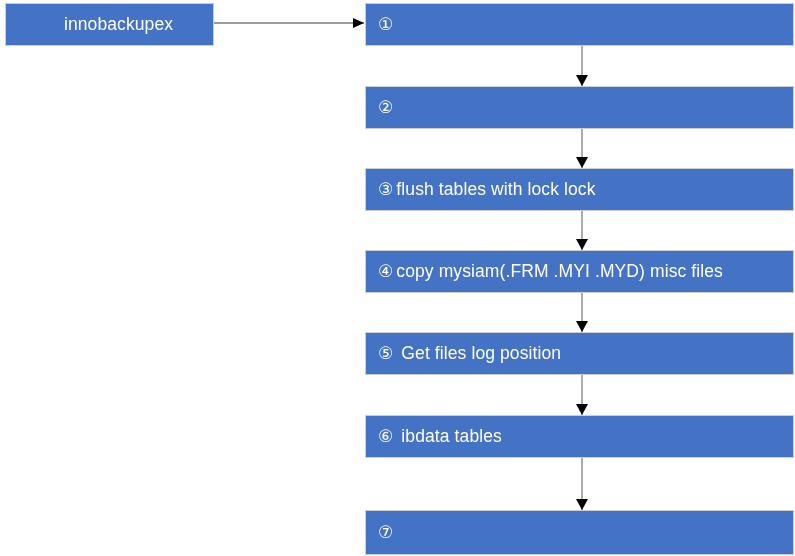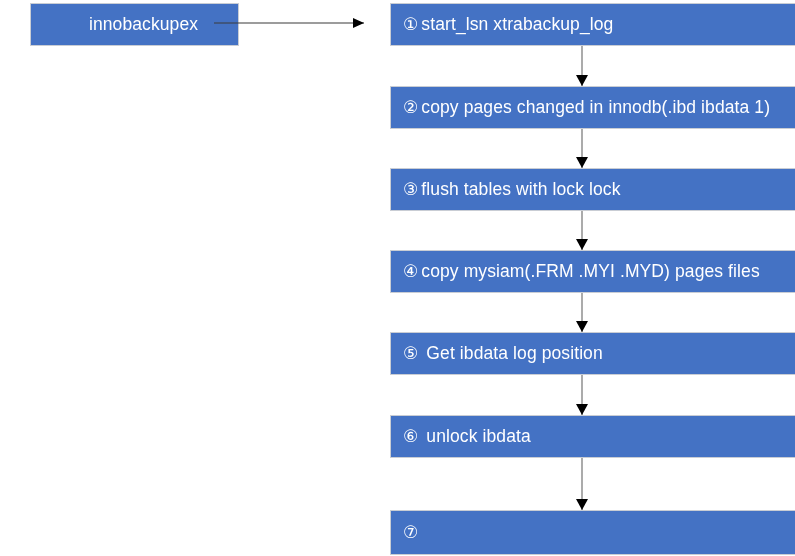--- a/index.html
+++ b/index.html
@@ -23,21 +23,20 @@
     box-sizing: border-box;
     background: #4472c4;
     border: 1px solid #c9cdd4;
     color: #ffffff;
     display: flex;
     align-items: center;
     font-size: 17.5px;
     line-height: 1.15;
     letter-spacing: 0.1px;
     white-space: nowrap;
-    margin-left: 25px;
   }
   .node.start {
     justify-content: center;
     padding-left: 18px;
   }
   .node.step {
     justify-content: flex-start;
     padding-left: 12px;
   }
   .step-marker {
@@ -98,71 +97,69 @@
     <span>innobackupex</span>
   </div>
 
   <div class="connector" style="left:214px; top:12px; width:150px; height:22px;">
     <div class="shaft-h" style="width:150px;"></div>
     <div class="arrowhead-right"></div>
   </div>
 
   <div class="node step" style="left:365px; top:3px; width:429px; height:43px;">
     <span class="step-marker">①</span>
-    <span>start_lsn xtrabackup_log</span>
   </div>
 
   <div class="connector" style="left:570px; top:46px; width:24px; height:40px;">
     <div class="shaft-v" style="height:40px;"></div>
     <div class="arrowhead-down"></div>
   </div>
 
   <div class="node step" style="left:365px; top:86px; width:429px; height:43px;">
     <span class="step-marker">②</span>
-    <span>copy pages changed in innodb(.ibd ibdata 1)</span>
   </div>
 
   <div class="connector" style="left:570px; top:129px; width:24px; height:39px;">
     <div class="shaft-v" style="height:39px;"></div>
     <div class="arrowhead-down"></div>
   </div>
 
   <div class="node step" style="left:365px; top:168px; width:429px; height:43px;">
     <span class="step-marker">③</span>
     <span>flush tables with lock lock</span>
   </div>
 
   <div class="connector" style="left:570px; top:211px; width:24px; height:39px;">
     <div class="shaft-v" style="height:39px;"></div>
     <div class="arrowhead-down"></div>
   </div>
 
   <div class="node step" style="left:365px; top:250px; width:429px; height:43px;">
     <span class="step-marker">④</span>
-    <span>copy mysiam(.FRM .MYI .MYD) pages files</span>
+    <span>copy mysiam(.FRM .MYI .MYD) misc files</span>
   </div>
 
   <div class="connector" style="left:570px; top:293px; width:24px; height:39px;">
     <div class="shaft-v" style="height:39px;"></div>
     <div class="arrowhead-down"></div>
   </div>
 
   <div class="node step" style="left:365px; top:332px; width:429px; height:43px;">
     <span class="step-marker wide">⑤</span>
-    <span>Get ibdata log position</span>
+    <span>Get files log position</span>
   </div>
 
   <div class="connector" style="left:570px; top:375px; width:24px; height:40px;">
     <div class="shaft-v" style="height:40px;"></div>
     <div class="arrowhead-down"></div>
   </div>
 
   <div class="node step" style="left:365px; top:415px; width:429px; height:43px;">
     <span class="step-marker wide">⑥</span>
-    <span>unlock ibdata</span>
+    <span>ibdata tables</span>
   </div>
 
   <div class="connector" style="left:570px; top:458px; width:24px; height:52px;">
     <div class="shaft-v" style="height:52px;"></div>
     <div class="arrowhead-down"></div>
   </div>
 
   <div class="node step" style="left:365px; top:510px; width:429px; height:45px;">
     <span class="step-marker wide">⑦</span>
   </div>

